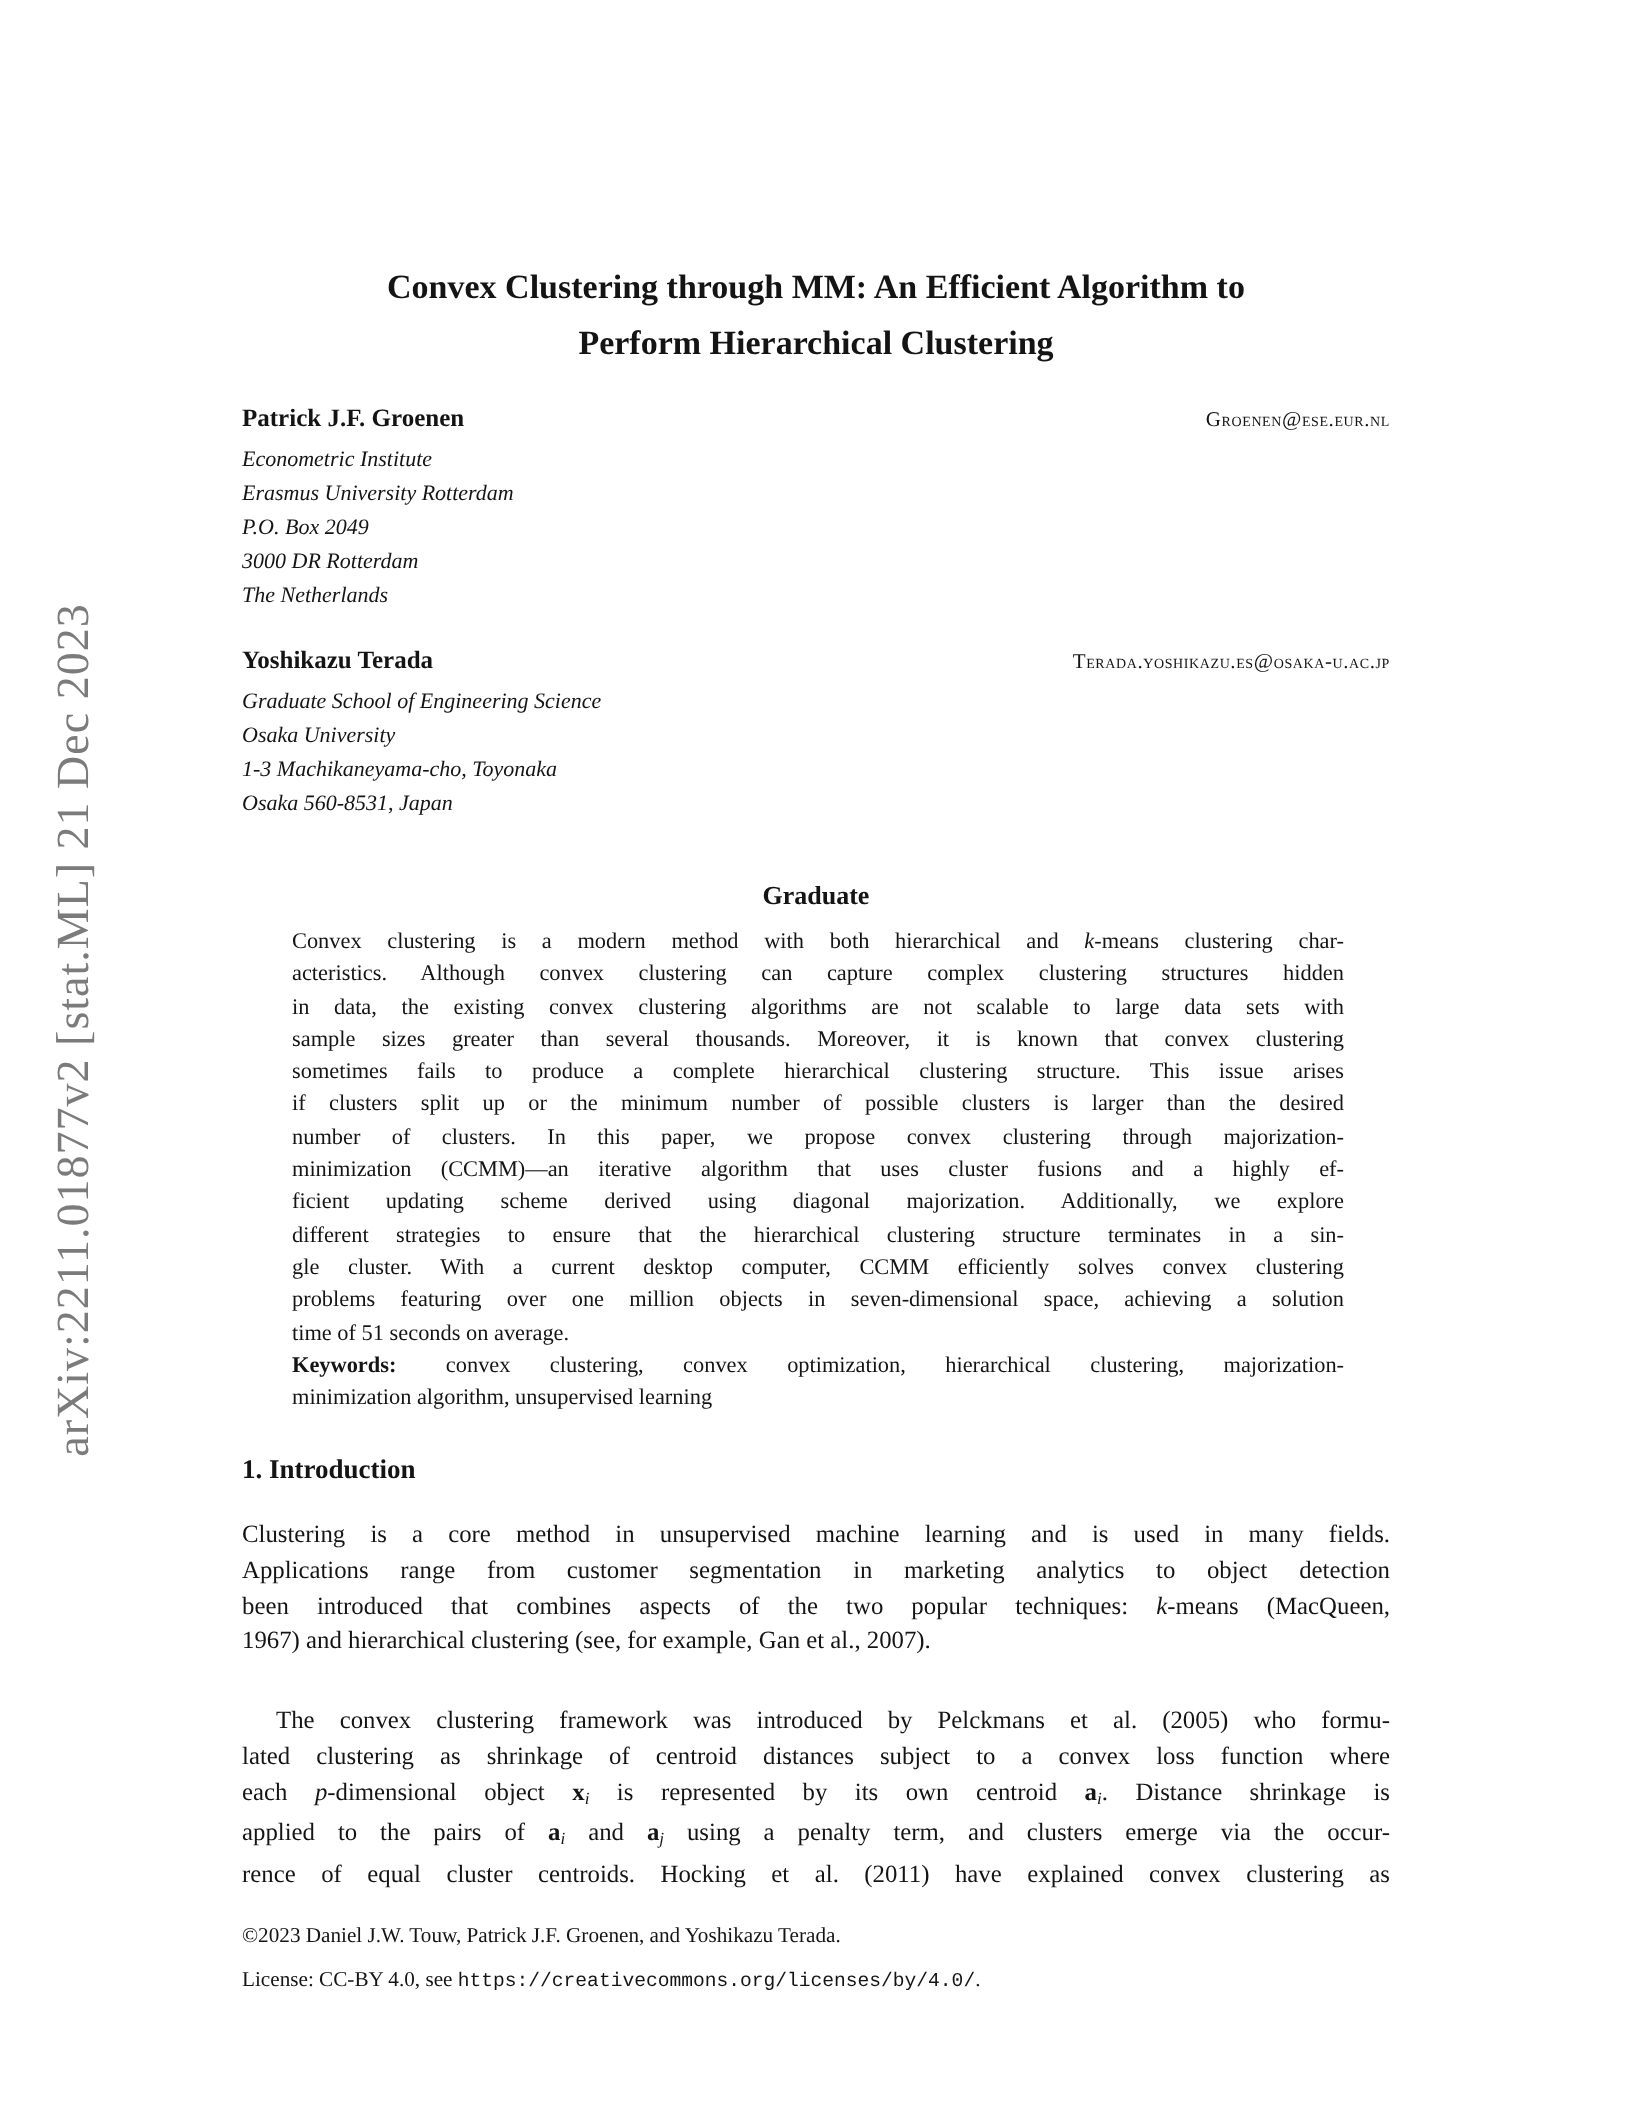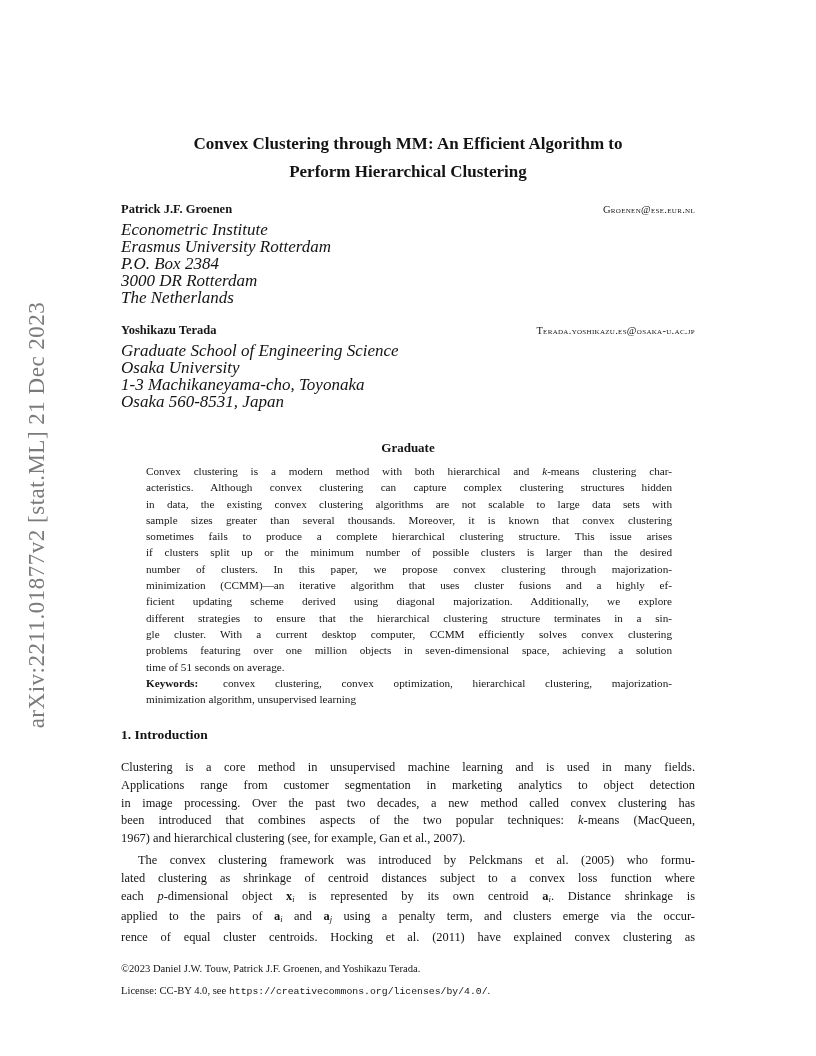--- a/index.html
+++ b/index.html
@@ -24,21 +24,21 @@
   .block{position:absolute;left:0;width:574px;}
 
   .title{top:130px;text-align:center;font-size:17px;font-weight:bold;line-height:28px;}
 
   .author-group .arow{
     display:flex;justify-content:space-between;align-items:baseline;
     line-height:17px;
   }
   .aname{font-weight:bold;font-size:12.5px;}
   .aemail{font-size:10.5px;font-variant:small-caps;letter-spacing:0.3px;}
-  .affil{margin-top:3px;font-style:italic;font-size:17px;line-height:17px;}
+  .affil{margin-top:3px;font-style:italic;font-size:11px;line-height:17px;}
 
   .abstract-head{top:440px;text-align:center;font-weight:bold;font-size:13px;}
   .abstract-wrap{top:463px;left:25px;width:526px;font-size:11.2px;line-height:16.3px;}
 
   .section-head{top:727px;font-weight:bold;font-size:13.5px;}
   .para{font-size:12.4px;line-height:17.8px;}
   .para1{top:759px;}
   .para2{top:852px;}
 
   .footer{top:958px;font-size:10.6px;line-height:22px;}
@@ -69,21 +69,21 @@
     </div>
 
     <div class="block author-group" style="top:201px">
       <div class="arow">
         <span class="aname">Patrick J.F. Groenen</span>
         <span class="aemail">Groenen@ese.eur.nl</span>
       </div>
       <div class="affil">
           <div class="tline">Econometric Institute</div>
           <div class="tline">Erasmus University Rotterdam</div>
-          <div class="tline">P.O. Box 2384</div>
+          <div class="tline">P.O. Box 2049</div>
           <div class="tline">3000 DR Rotterdam</div>
           <div class="tline lastline">The Netherlands</div>
         </div>
     </div>
 
     <div class="block author-group" style="top:322px">
       <div class="arow">
         <span class="aname">Yoshikazu Terada</span>
         <span class="aemail">Terada.yoshikazu.es@osaka-u.ac.jp</span>
       </div>
@@ -117,21 +117,20 @@
           <div class="tline"><span class="b">Keywords:</span><span class="g"> </span><span>convex clustering, convex optimization, hierarchical clustering, majorization-</span></div>
           <div class="tline lastline">minimization algorithm, unsupervised learning</div>
         </div>
     </div>
 
     <div class="block section-head">1. Introduction</div>
 
     <div class="block para para1 just">
         <div class="tline">Clustering is a core method in unsupervised machine learning and is used in many fields.</div>
         <div class="tline">Applications range from customer segmentation in marketing analytics to object detection</div>
-        <div class="tline">in image processing. Over the past two decades, a new method called convex clustering has</div>
         <div class="tline"><span>been introduced that combines aspects of the two popular techniques: </span><span class="i">k</span><span>-means (MacQueen,</span></div>
         <div class="tline lastline">1967) and hierarchical clustering (see, for example, Gan et al., 2007).</div>
       </div>
 
     <div class="block para para2 just">
         <div class="tline firstindent">The convex clustering framework was introduced by Pelckmans et al. (2005) who formu-</div>
         <div class="tline">lated clustering as shrinkage of centroid distances subject to a convex loss function where</div>
         <div class="tline"><span>each </span><span class="i">p</span><span>-dimensional object </span><span class="b">x</span><span class="sub">i</span><span> is represented by its own centroid </span><span class="b">a</span><span class="sub">i</span><span>. Distance shrinkage is</span></div>
         <div class="tline"><span>applied to the pairs of </span><span class="b">a</span><span class="sub">i</span><span> and </span><span class="b">a</span><span class="sub">j</span><span> using a penalty term, and clusters emerge via the occur-</span></div>
         <div class="tline">rence of equal cluster centroids. Hocking et al. (2011) have explained convex clustering as</div>

